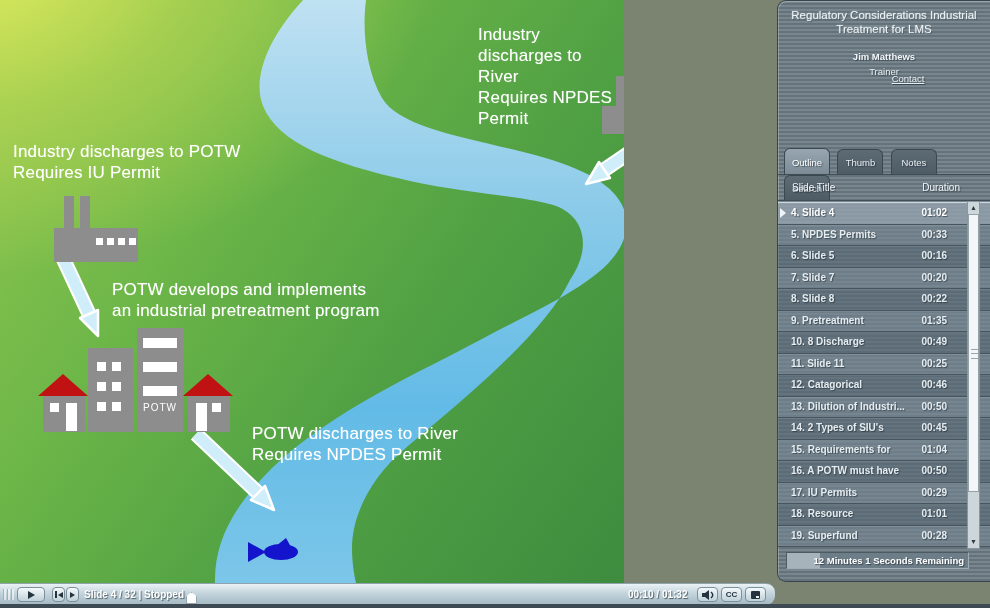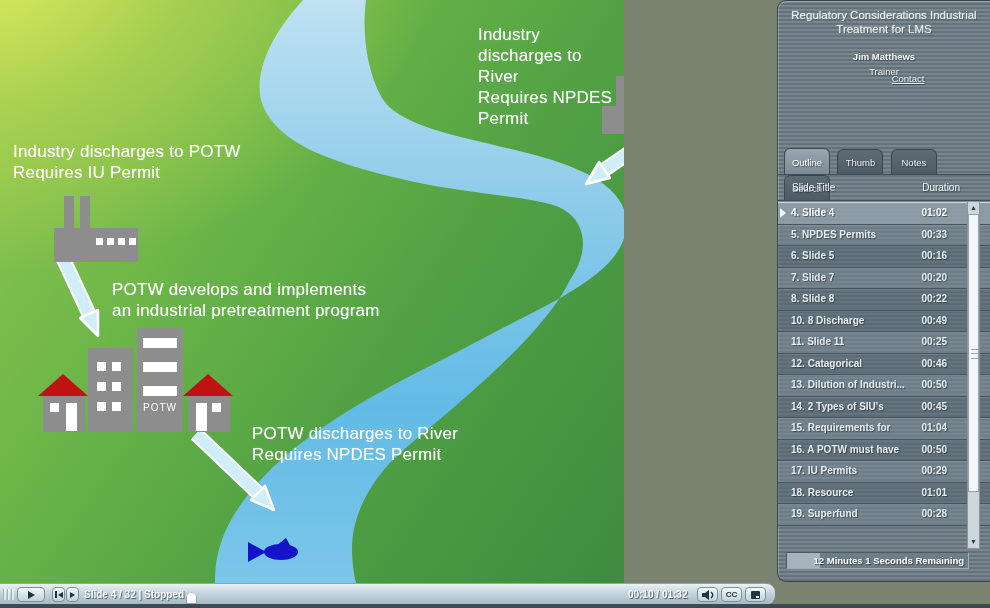--- a/index.html
+++ b/index.html
@@ -289,20 +289,24 @@
       <span>00:16</span>
     </div>
     <div class="srow light">
       <span>7. Slide 7</span>
       <span>00:20</span>
     </div>
     <div class="srow dark">
       <span>8. Slide 8</span>
       <span>00:22</span>
     </div>
+    <div class="srow light">
+      <span>9. Pretreatment</span>
+      <span>01:35</span>
+    </div>
     <div class="srow dark">
       <span>10. 8 Discharge</span>
       <span>00:49</span>
     </div>
     <div class="srow light">
       <span>11. Slide 11</span>
       <span>00:25</span>
     </div>
     <div class="srow dark">
       <span>12. Catagorical</span>

